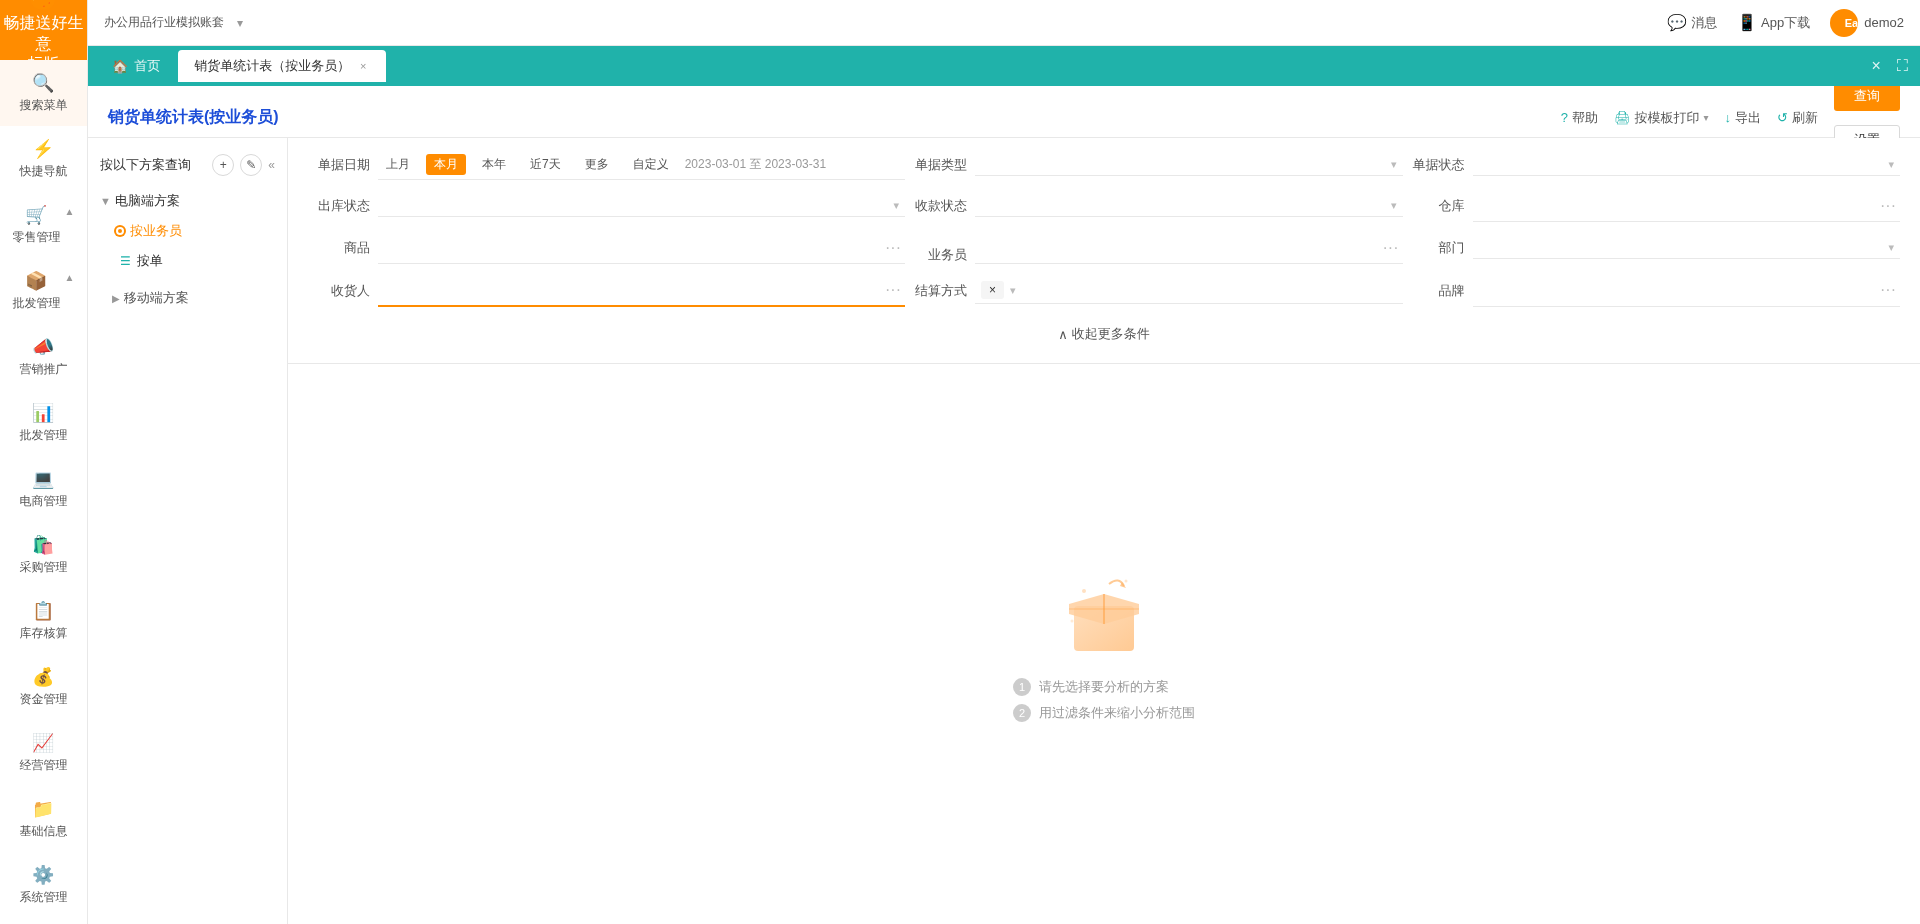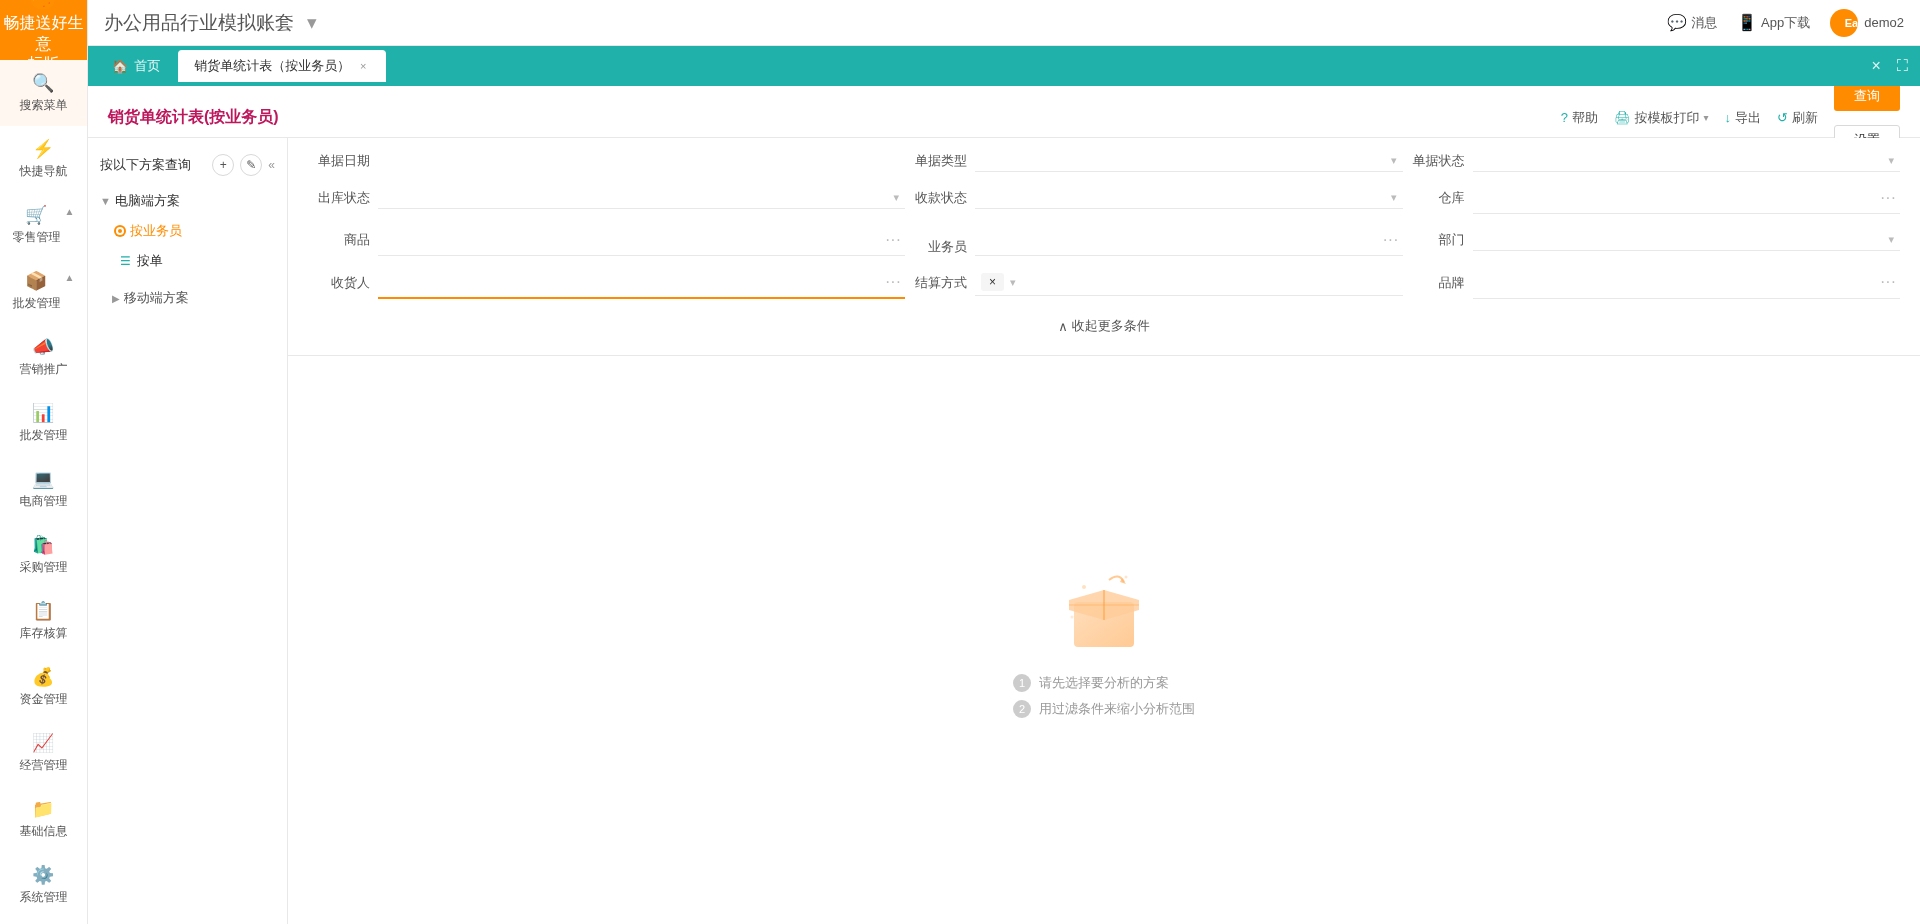--- a/index.html
+++ b/index.html
@@ -12,40 +12,40 @@
     .sidebar-logo-text { font-size: 16px; }
     .sidebar-item { width: 100%; padding: 12px 0; display: flex; flex-direction: column; align-items: center; cursor: pointer; color: #555; font-size: 12px; border-bottom: none; }
     .sidebar-item-icon { font-size: 18px; margin-bottom: 3px; }
     .sidebar-search { background: #fff7f0; }
 
     
     .main { flex: 1; display: flex; flex-direction: column; height: 924px; overflow: hidden; }
 
     
     .top-header { height: 46px; background: #fff; display: flex; align-items: center; padding: 0 16px; border-bottom: 1px solid #e8e8e8; justify-content: space-between; flex-shrink: 0; }
-    .top-header-left { display: flex; align-items: center; gap: 13px; color: #555; font-size: 19px; }
+    .top-header-left { display: flex; align-items: center; gap: 13px; color: #555; font-size: 12px; }
     .top-header-right { display: flex; align-items: center; gap: 20px; font-size: 13px; color: #555; }
     .header-btn { display: flex; align-items: center; gap: 4px; cursor: pointer; }
     .user-avatar { width: 28px; height: 28px; border-radius: 50%; background: #ff8c00; display: flex; align-items: center; justify-content: flex-end; color: #fff; font-size: 12px; overflow: hidden; font-weight: bold; }
 
     
     .tab-bar { height: 40px; background: #20b2aa; display: flex; align-items: center; padding: 0 8px; gap: 2px; flex-shrink: 0; }
     .tab { height: 32px; padding: 0 16px; display: flex; align-items: center; gap: 6px; border-radius: 4px 4px 0 0; cursor: pointer; font-size: 13px; color: rgba(255,255,255,0.85); }
     .tab.active { background: #fff; color: #333; border-radius: 4px 4px 0 0; }
     .tab-close { width: 14px; height: 14px; display: flex; align-items: center; justify-content: center; border-radius: 50%; font-size: 11px; color: #999; cursor: pointer; }
     .tab-home { color: rgba(255,255,255,0.9); font-size: 13px; }
     .tab-bar-right { margin-left: auto; display: flex; align-items: center; gap: 8px; }
     .tab-bar-btn { color: rgba(255,255,255,0.85); cursor: pointer; font-size: 16px; padding: 4px; }
 
     
     .content { flex: 1; display: flex; flex-direction: column; overflow: hidden; background: #f0f2f5; }
 
     
     .page-header { background: #fff; padding: 12px 20px 0; border-bottom: 1px solid #e8e8e8; display: flex; align-items: center; justify-content: space-between; flex-shrink: 0; height: 52px; }
-    .page-title { font-size: 16px; font-weight: bold; color: #be185d; }
+    .page-title { font-size: 16px; font-weight: bold; color: #1d4ed8; }
     .page-header-actions { display: flex; align-items: center; gap: 16px; font-size: 13px; }
     .page-action-btn { display: flex; align-items: center; gap: 4px; cursor: pointer; color: #555; }
     .query-btn { background: #ff8c00; color: #fff; border: none; padding: 6px 20px; border-radius: 3px; cursor: pointer; font-size: 13px; }
     .settings-btn { background: #fff; color: #333; border: 1px solid #d9d9d9; padding: 5px 16px; border-radius: 3px; cursor: pointer; font-size: 13px; }
 
     
     .filter-body { flex: 1; display: flex; overflow: hidden; }
 
     
     .scheme-panel { width: 200px; background: #fff; border-right: 1px solid #e8e8e8; flex-shrink: 0; padding: 10px 0; overflow-y: auto; }
@@ -276,20 +276,29 @@
         </div>
       </div>
 
       <div class="filter-result">
 
         <div class="filter-section">
 
           <div class="filter-row">
             <div class="filter-item" style="flex:1.2;">
               <span class="filter-label">单据日期</span>
+              <div class="date-filter">
+                <span class="date-btn">上月</span>
+                <span class="date-btn active">本月</span>
+                <span class="date-btn">本年</span>
+                <span class="date-btn">近7天</span>
+                <span class="date-btn">更多</span>
+                <span class="date-btn">自定义</span>
+                <span class="date-range">2023-03-01 至 2023-03-31</span>
+              </div>
             </div>
             <div class="filter-item" style="flex:1;">
               <span class="filter-label">单据类型</span>
               <div class="filter-select">
                 <span class="filter-select-text"></span>
                 <span class="filter-select-arrow">▾</span>
               </div>
             </div>
             <div class="filter-item" style="flex:1;">
               <span class="filter-label">单据状态</span>

